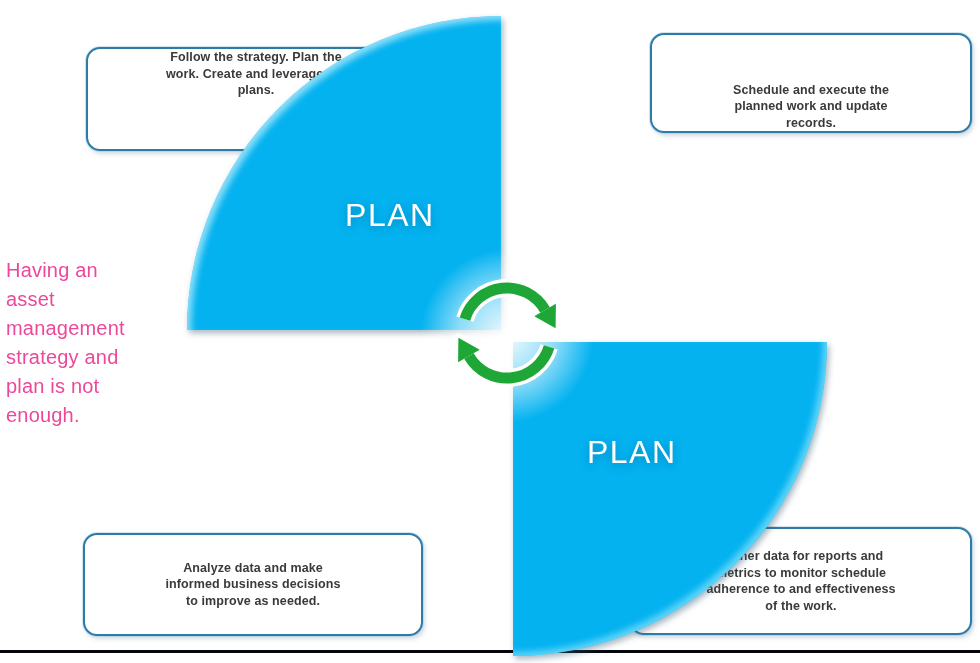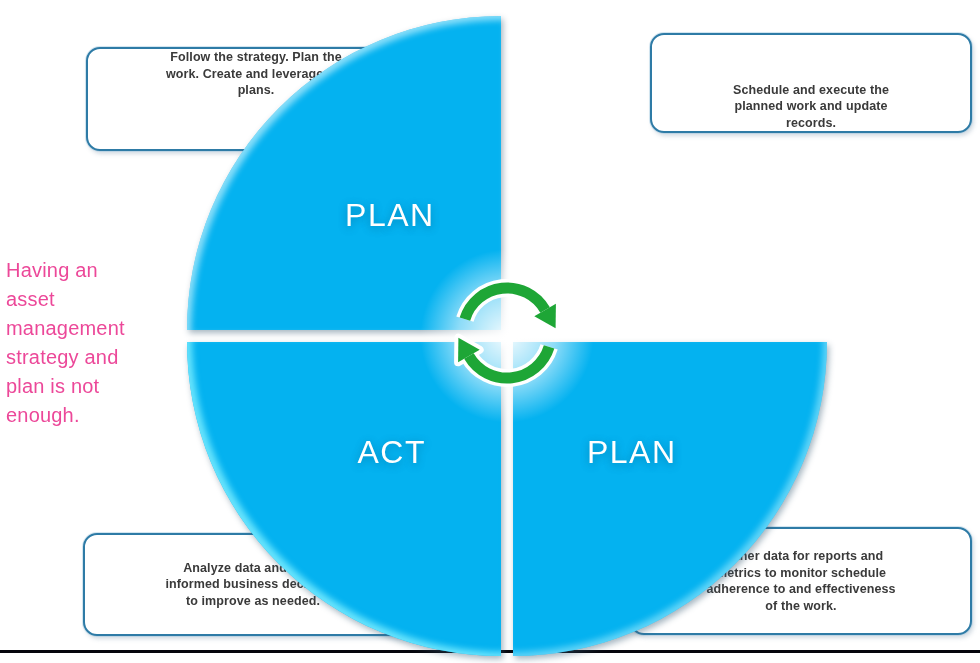--- a/index.html
+++ b/index.html
@@ -110,23 +110,20 @@
   <div class="callout callout-br">
     <div class="callout-text">Gather data for reports and
 metrics to monitor schedule
 adherence to  and effectiveness
 of the work.</div>
   </div>
 
   <div class="quadrant q-plan">
     <span class="q-label">PLAN</span>
   </div>
-  <div class="quadrant q-act">
-    <span class="q-label">ACT</span>
-  </div>
   <div class="quadrant q-check">
     <span class="q-label">PLAN</span>
   </div>
 
   <div class="center-glow"></div>
 
   <svg class="cycle-arrows" viewBox="0 0 150 150" aria-hidden="true">
 
     <g>
       <path d="M32.9,60.1 A44,44 0 0 1 113.1,51" fill="none" stroke="#ffffff" stroke-width="18"></path>

